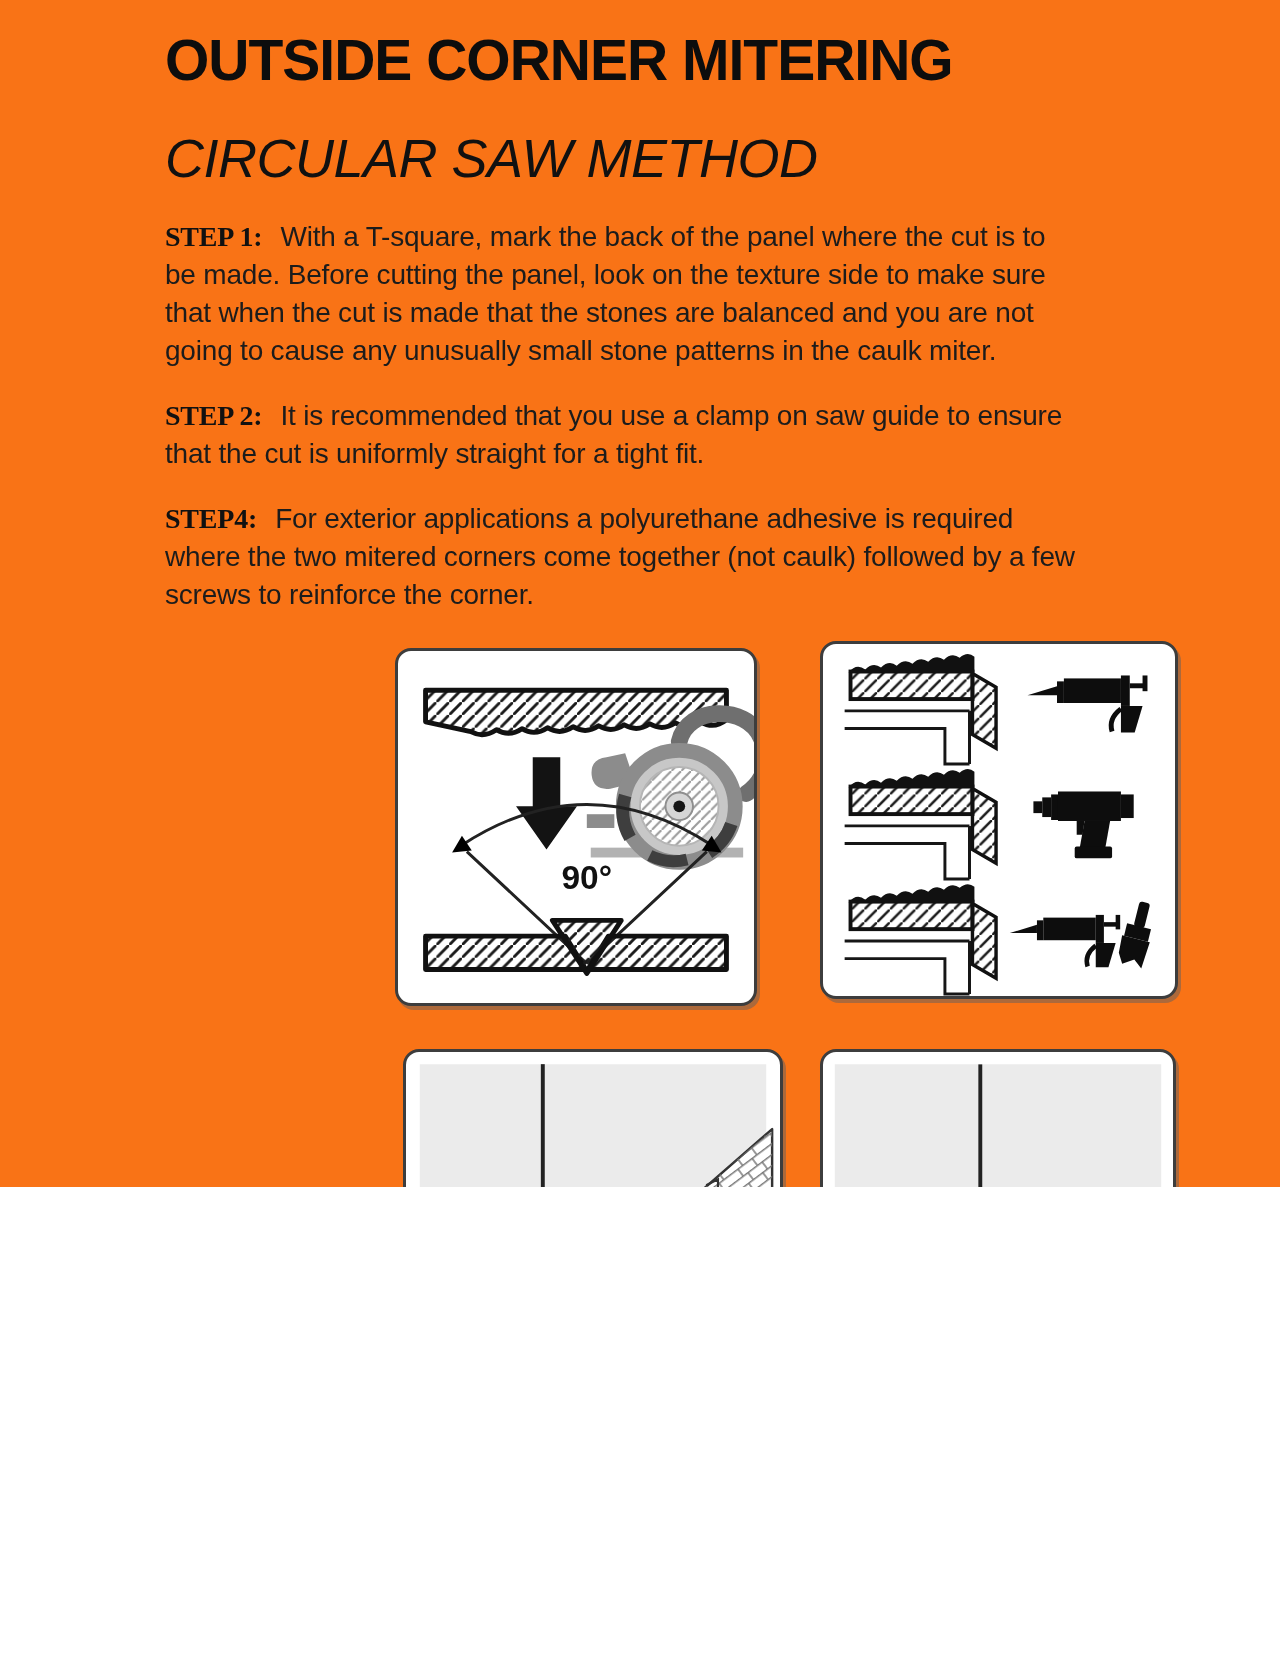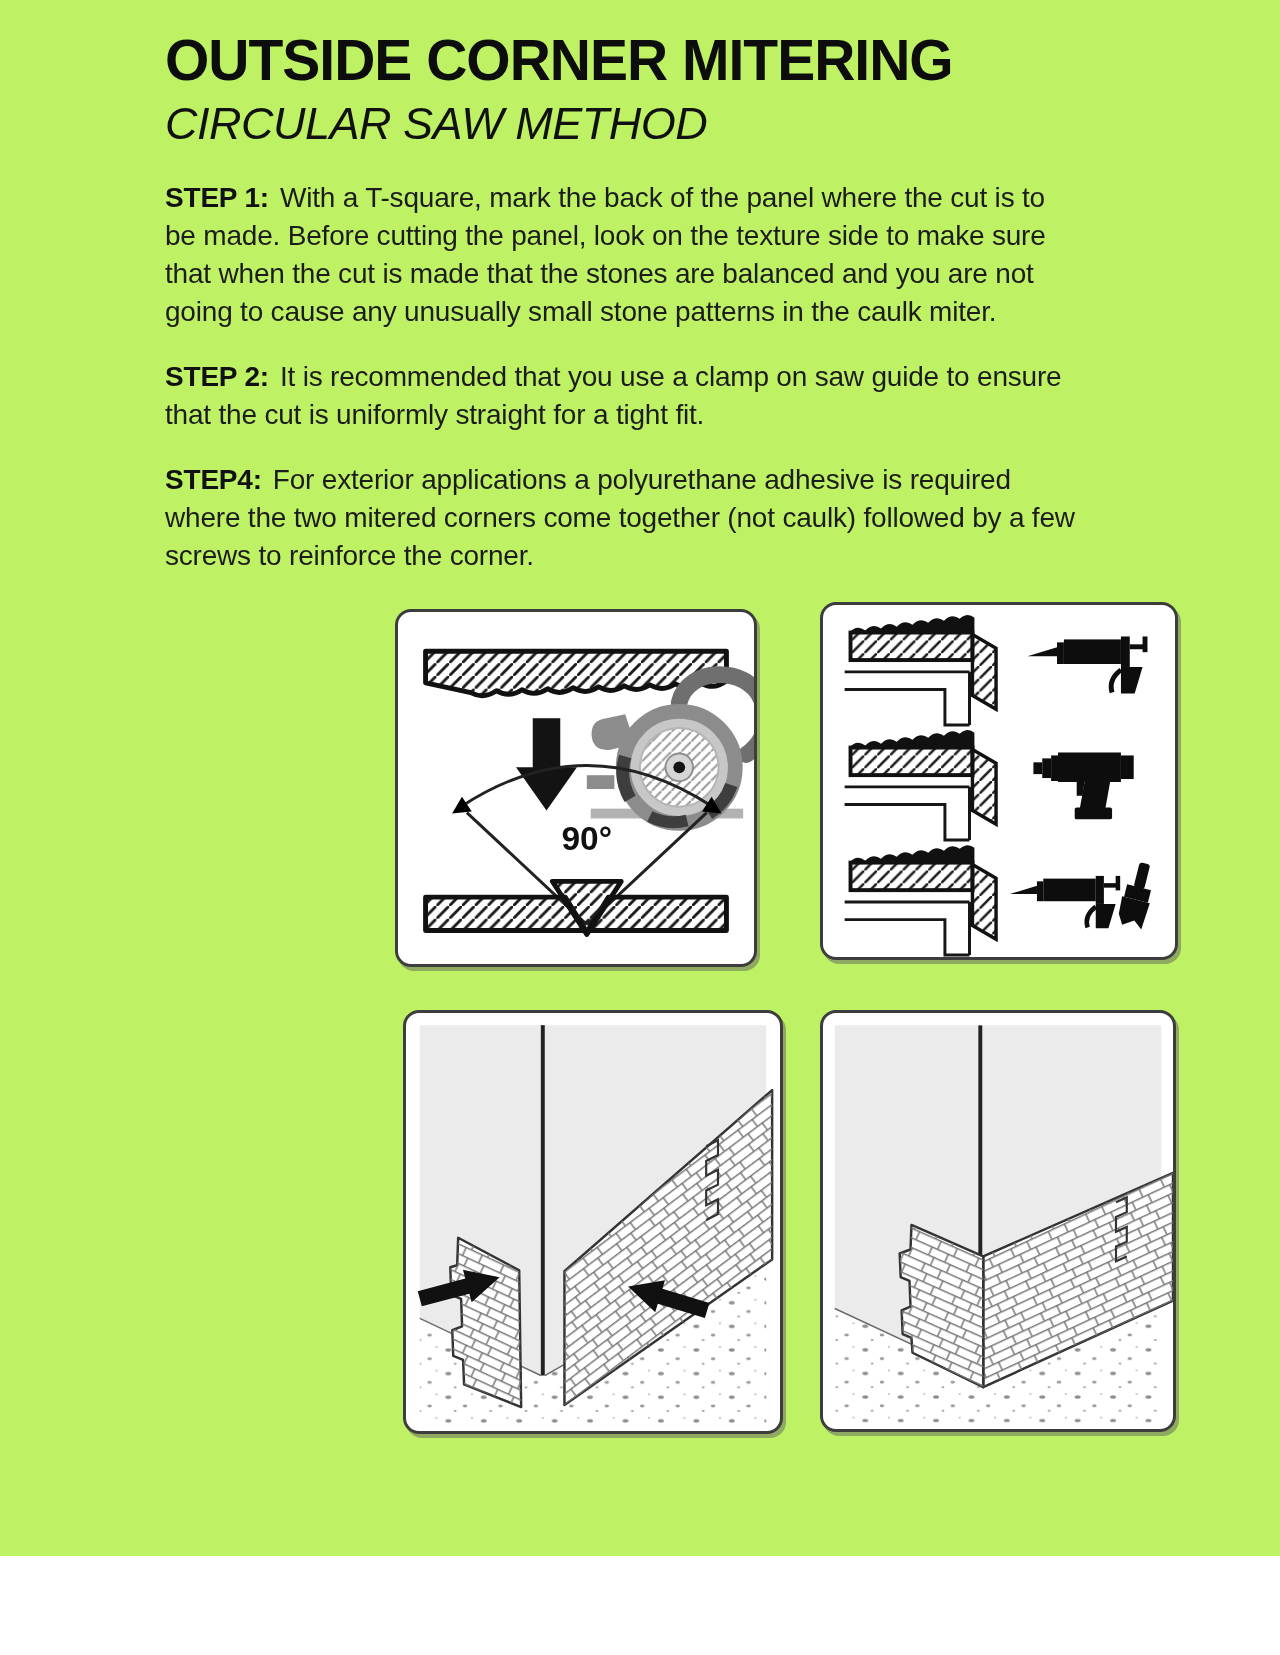--- a/index.html
+++ b/index.html
@@ -1,51 +1,51 @@
 <!DOCTYPE html>
 <html><head>
 <meta charset="utf-8">
 <style>
   * { box-sizing: border-box; margin: 0; padding: 0; }
   html,body { background:#ffffff; }
   .page {
     position: relative;
     width: 1280px;
-    height: 1556px;
-    background: #bef264;
+    height: 1187px;
+    background: #f97316;
     font-family: "Liberation Sans", sans-serif;
     color: #161616;
     overflow: hidden;
   }
   .content { padding: 30px 0 0 165px; }
   h1.title {
     font-size: 57px;
     font-weight: 800;
     letter-spacing: -1px;
     color: #0d0d0d;
     line-height: 1.08;
   }
   h2.subtitle {
-    margin-top: 8px;
-    font-size: 45px;
+    margin-top: 38px;
+    font-size: 54px;
     font-weight: 400;
     font-style: italic;
     letter-spacing: -0.5px;
     color: #111111;
     line-height: 1.05;
   }
   .steps { margin-top: 32px; width: 915px; }
   .steps p.step {
     font-size: 28px;
     line-height: 38px;
     color: #1c1c1c;
     margin-bottom: 27px;
     letter-spacing: -0.2px;
   }
-  .steps p.step strong { font-weight: 700; margin-right: 11px; color: #111; }
+  .steps p.step strong { font-weight: 700; margin-right: 18px; color: #111; font-family: Liberation Serif, serif; }
   .figures { position: relative; margin-top: 8px; height: 846px; }
   .fig {
     position: absolute;
     background: #ffffff;
     border: 3px solid #3d3d3d;
     border-radius: 16px;
     box-shadow: 3px 4px 0 rgba(95,95,95,0.5);
     overflow: hidden;
   }
   .fig svg { display: block; width: 100%; height: 100%; }

